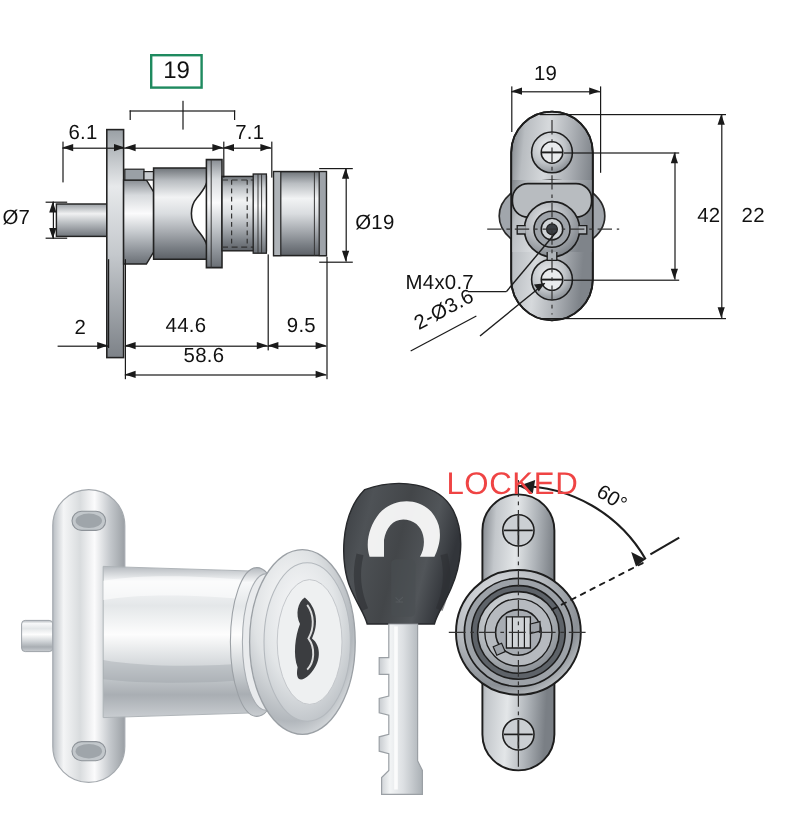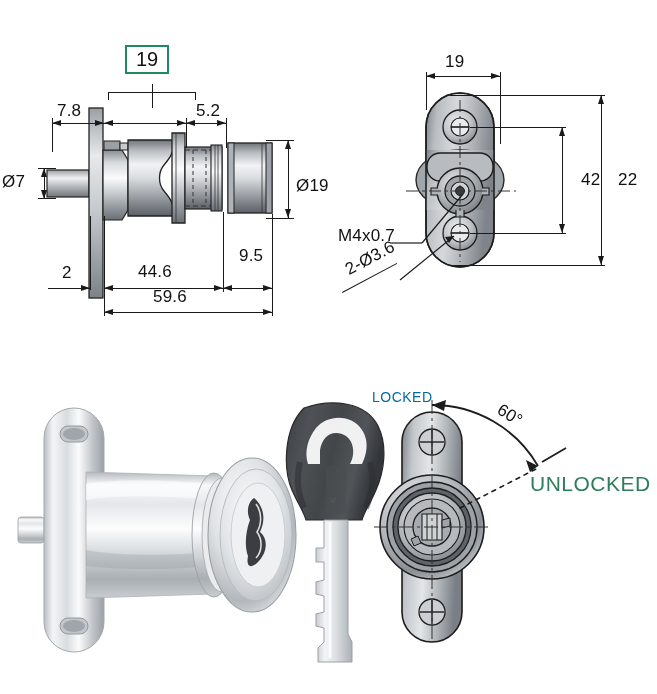--- a/index.html
+++ b/index.html
@@ -11,21 +11,21 @@
   .ln{position:absolute;background:#1a1a1a;}
   .hln{height:1px;}
   .vln{width:1px;}
   
   .arw{position:absolute;width:0;height:0;}
   .arw-l{border-top:3.5px solid transparent;border-bottom:3.5px solid transparent;border-right:9px solid #1a1a1a;}
   .arw-r{border-top:3.5px solid transparent;border-bottom:3.5px solid transparent;border-left:9px solid #1a1a1a;}
   .arw-u{border-left:3.5px solid transparent;border-right:3.5px solid transparent;border-bottom:9px solid #1a1a1a;}
   .arw-d{border-left:3.5px solid transparent;border-right:3.5px solid transparent;border-top:9px solid #1a1a1a;}
   .greenbox{border:2px solid #1f8a5f;padding:1px 9px 2px 9px;font-size:20px;color:#111;background:#fff;}
-  .locked-lbl{color:#0369a1;font-size:14px;letter-spacing:.5px;font-weight:400;}
+  .locked-lbl{color:#ef4444;font-size:26px;letter-spacing:.5px;font-weight:400;}
   .unlocked-lbl{color:#2e7d5b;font-size:21px;letter-spacing:.5px;font-weight:400;}
   .deg{font-size:17px;color:#111;}
   svg{display:block;overflow:visible;}
 </style>
 </head>
 <body>
 
 <div class="stage">
 
   <div class="abs" style="left:0;top:0;width:330px;height:360px;">
@@ -103,29 +103,29 @@
       <line x1="215" y1="145" x2="215" y2="211" stroke="#333" stroke-width="0.8"></line>
       <line x1="218" y1="145" x2="218" y2="211" stroke="#333" stroke-width="0.8"></line>
 
       <rect x="228" y="143" width="44" height="70" fill="url(#metalV)" stroke="#222" stroke-width="1.3"></rect>
       <rect x="228" y="143" width="6" height="70" fill="#aeb3b8" stroke="#222" stroke-width="1"></rect>
       <rect x="266" y="143" width="6" height="70" fill="#9ea3a9" stroke="#222" stroke-width="1"></rect>
       <line x1="262" y1="143" x2="262" y2="213" stroke="#333" stroke-width="0.8"></line>
     </svg>
 
     <div class="abs" style="left:57px;top:101px;">
-      <span class="dim">7.8</span>
+      <span class="dim">6.1</span>
     </div>
     <div class="ln hln" style="left:52px;top:123px;width:52px;"></div>
     <div class="arw arw-l" style="left:52px;top:119.5px;"></div>
     <div class="arw arw-r" style="left:95px;top:119.5px;"></div>
     <div class="ln vln" style="left:52px;top:118px;height:34px;"></div>
 
     <div class="abs" style="left:196px;top:101px;">
-      <span class="dim">5.2</span>
+      <span class="dim">7.1</span>
     </div>
     <div class="ln hln" style="left:104px;top:123px;width:82px;"></div>
     <div class="arw arw-l" style="left:104px;top:119.5px;"></div>
     <div class="arw arw-r" style="left:177px;top:119.5px;"></div>
     <div class="ln hln" style="left:186px;top:123px;width:40px;"></div>
     <div class="arw arw-l" style="left:186px;top:119.5px;"></div>
     <div class="arw arw-r" style="left:217px;top:119.5px;"></div>
     <div class="ln vln" style="left:186px;top:118px;height:30px;"></div>
     <div class="ln vln" style="left:226px;top:118px;height:30px;"></div>
 
@@ -153,29 +153,29 @@
     <div class="ln hln" style="left:48px;top:288px;width:42px;"></div>
     <div class="arw arw-r" style="left:81px;top:284.5px;"></div>
 
     <div class="abs" style="left:138px;top:262px;">
       <span class="dim">44.6</span>
     </div>
     <div class="ln hln" style="left:104px;top:288px;width:119px;"></div>
     <div class="arw arw-l" style="left:104px;top:284.5px;"></div>
     <div class="arw arw-r" style="left:214px;top:284.5px;"></div>
 
-    <div class="abs" style="left:239px;top:246px;">
+    <div class="abs" style="left:239px;top:262px;">
       <span class="dim">9.5</span>
     </div>
     <div class="ln hln" style="left:223px;top:288px;width:49px;"></div>
     <div class="arw arw-l" style="left:223px;top:284.5px;"></div>
     <div class="arw arw-r" style="left:263px;top:284.5px;"></div>
 
     <div class="abs" style="left:153px;top:287px;">
-      <span class="dim">59.6</span>
+      <span class="dim">58.6</span>
     </div>
     <div class="ln hln" style="left:104px;top:312px;width:168px;"></div>
     <div class="arw arw-l" style="left:104px;top:308.5px;"></div>
     <div class="arw arw-r" style="left:263px;top:308.5px;"></div>
 
     <div class="ln vln" style="left:104px;top:216px;height:100px;"></div>
     <div class="ln vln" style="left:223px;top:212px;height:80px;"></div>
     <div class="ln vln" style="left:272px;top:214px;height:102px;"></div>
     <div class="ln vln" style="left:90px;top:216px;height:74px;"></div>
   </div>
@@ -440,18 +440,15 @@
     </svg>
 
     <div class="abs" style="left:2px;top:8px;">
       <span class="locked-lbl">LOCKED</span>
     </div>
 
     <div class="abs" style="left:134px;top:20px;transform:rotate(32deg);transform-origin:left top;">
       <span class="deg">60°</span>
     </div>
 
-    <div class="abs" style="left:160px;top:92px;">
-      <span class="unlocked-lbl">UNLOCKED</span>
-    </div>
   </div>
 
 </div>
 
 </body></html>

